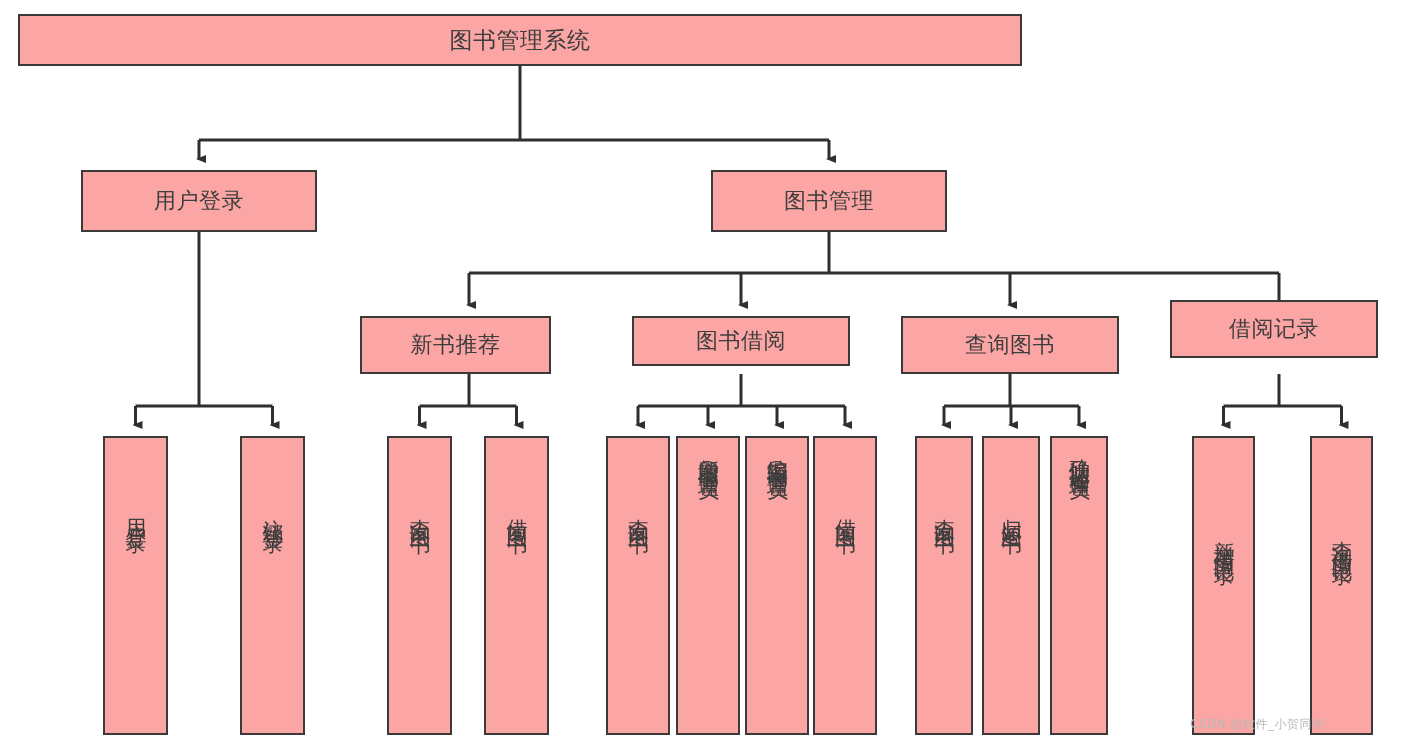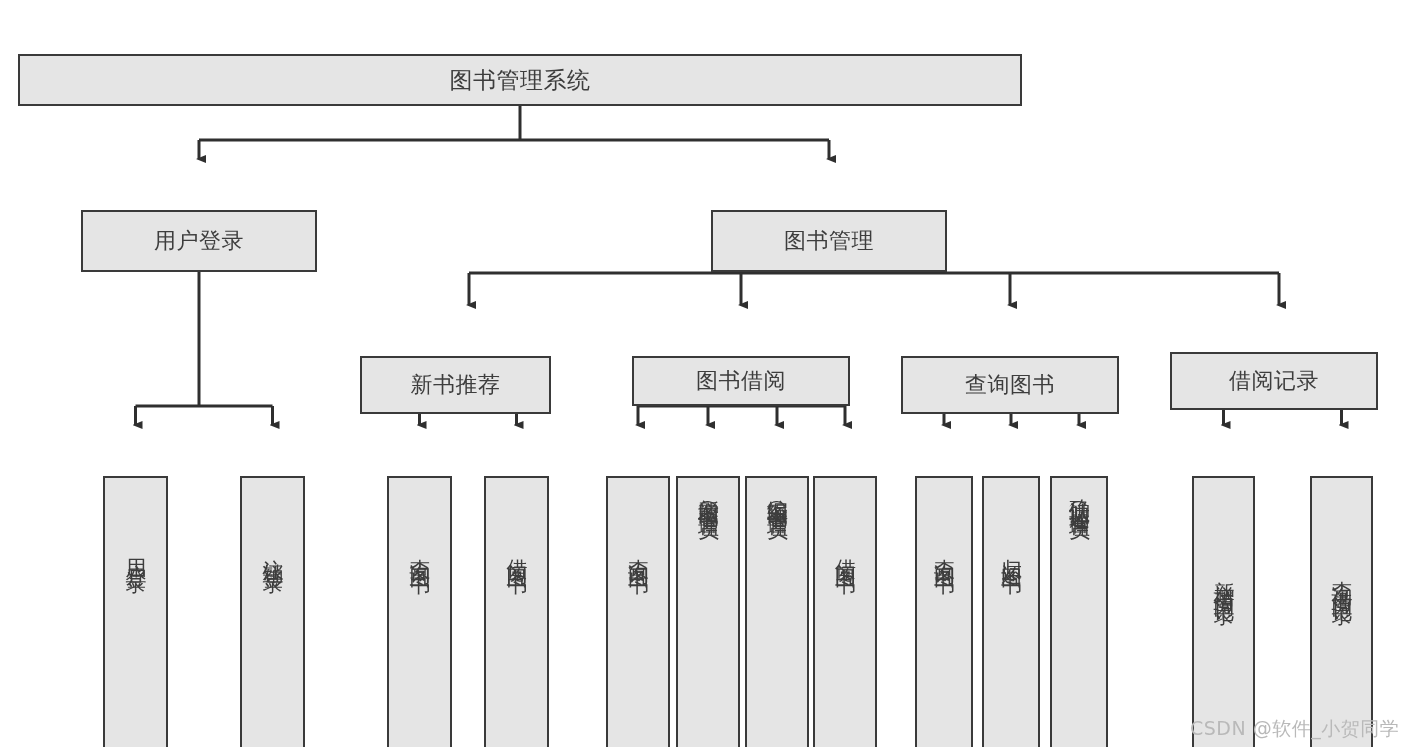--- a/index.html
+++ b/index.html
@@ -25,27 +25,26 @@
     position: absolute;
     left: 0;
     top: 0;
     width: 1405px;
     height: 747px;
     pointer-events: none;
   }
   .node-box {
     position: absolute;
     box-sizing: border-box;
-    background: #e5e5e5;
+    background: #fca5a5;
     border: 2px solid #3a3a3a;
     display: flex;
     align-items: center;
     justify-content: center;
     overflow: hidden;
-    margin-top: 40px;
   }
   .node-label {
     color: #3d3d3d;
     line-height: 1.14;
     white-space: pre;
     text-align: center;
     letter-spacing: 0.5px;
   }
   .node-root .node-label {
     font-size: 23px;
@@ -75,21 +74,21 @@
   }
   .node-leaf.leaf-mid .node-label {
     padding-top: 64px;
   }
   .node-leaf.leaf-low .node-label {
     padding-top: 86px;
   }
   .watermark {
     position: absolute;
     color: #b9b9b9;
-    font-size: 19px;
+    font-size: 12px;
     white-space: nowrap;
     letter-spacing: 0.5px;
     font-family: "DejaVu Sans", "Liberation Sans", sans-serif;
   }
 </style>
 </head>
 <body>
 
 <div id="diagram-root">
 
@@ -148,21 +147,21 @@
       </div>
       <div class="node-box node-l3" style="left: 360px; top: 316px; width: 191px; height: 58px;">
         <span class="node-label">新书推荐</span>
       </div>
       <div class="node-box node-l3" style="left: 632px; top: 316px; width: 218px; height: 50px;">
         <span class="node-label">图书借阅</span>
       </div>
       <div class="node-box node-l3" style="left: 901px; top: 316px; width: 218px; height: 58px;">
         <span class="node-label">查询图书</span>
       </div>
-      <div class="node-box node-l3" style="left: 1170px; top: 312px; width: 208px; height: 58px;">
+      <div class="node-box node-l3" style="left: 1170px; top: 300px; width: 208px; height: 58px;">
         <span class="node-label">借阅记录</span>
       </div>
       <div class="node-box node-l3 node-leaf leaf-mid" style="left: 103px; top: 436px; width: 65px; height: 299px;">
         <span class="node-label">用户登录</span>
       </div>
       <div class="node-box node-l3 node-leaf leaf-mid" style="left: 240px; top: 436px; width: 65px; height: 299px;">
         <span class="node-label">注销登录</span>
       </div>
       <div class="node-box node-l3 node-leaf leaf-mid" style="left: 387px; top: 436px; width: 65px; height: 299px;">
         <span class="node-label">查询图书</span>

